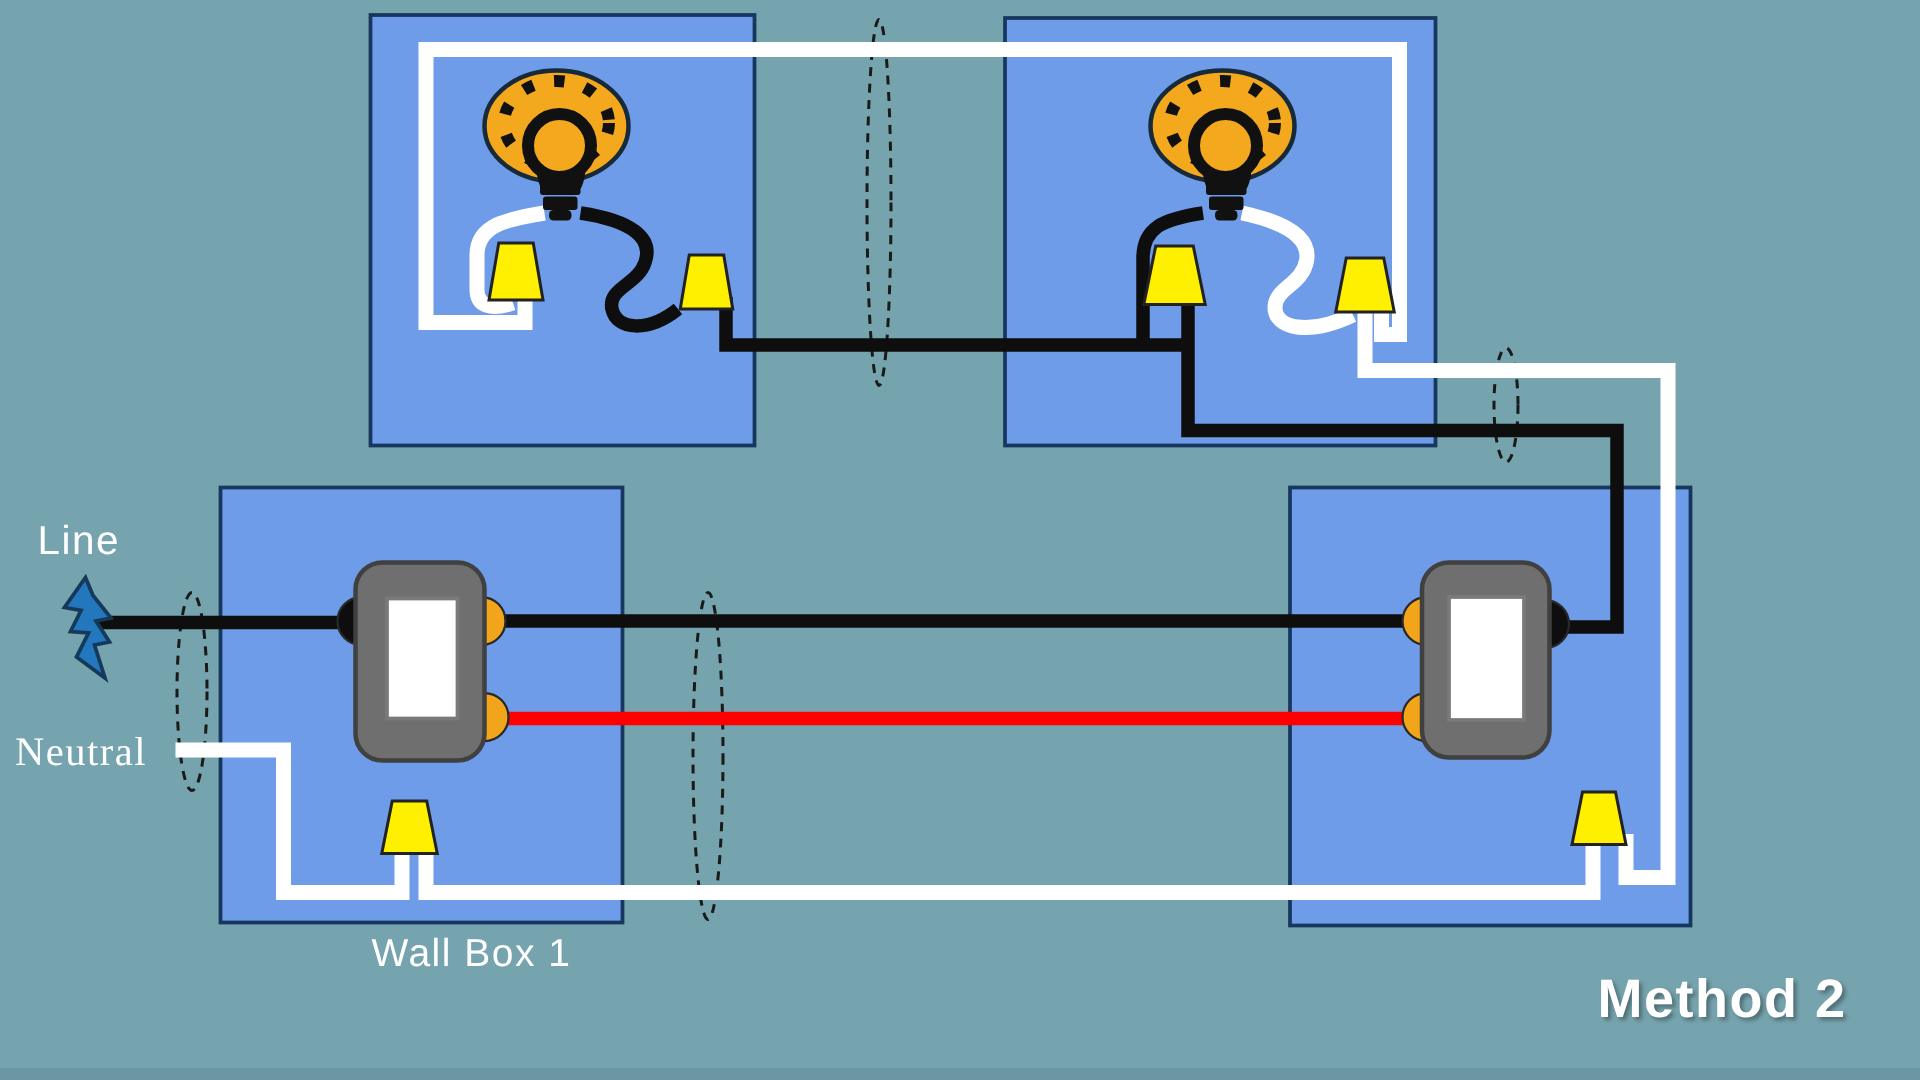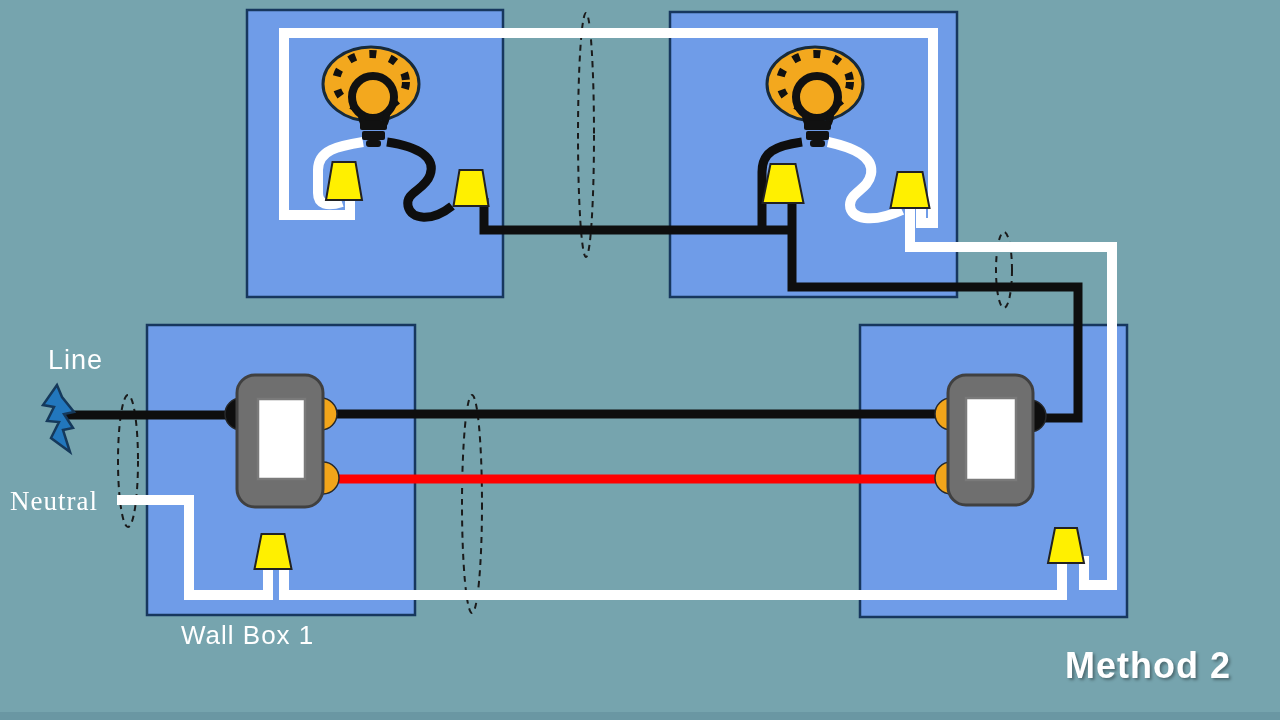--- a/index.html
+++ b/index.html
@@ -7,21 +7,21 @@
     width:1280px;height:720px;position:relative;overflow:hidden;
     background:var(--background,#76a4ae);
     font-family:"Liberation Sans", sans-serif;
   }
   .stage{position:absolute;inset:0;}
   svg{position:absolute;left:0;top:0;}
   .lbl{
     position:absolute;color:var(--label_text,#fff);
     font-size:27px;letter-spacing:1px;white-space:nowrap;
   }
-  .lbl-center{text-align:left;width:200px;font-size:26px;}
+  .lbl-center{text-align:right;width:200px;font-size:26px;}
   .title{
     position:absolute;right:49px;top:645px;
     color:var(--label_text,#fff);font-size:36px;font-weight:bold;letter-spacing:1px;
     text-shadow:2px 2px 3px rgba(0,0,0,.35);
   }
   .bottom-bar{
     position:absolute;left:0;bottom:0;width:1280px;height:8px;
     background:var(--bottom_bar,#6a97a3);
   }
 </style>
@@ -107,19 +107,19 @@
     <circle cx="817" cy="97" r="21" fill="var(--bulb_orange)" stroke="var(--bulb_outline)" stroke-width="8"></circle>
     <path d="M 805,112 Q 806,122 808,124 L 828,124 Q 830,122 831,112" fill="none" stroke="var(--bulb_outline)" stroke-width="7"></path>
     <rect x="804" y="121" width="27" height="9" rx="2" fill="var(--bulb_outline)"></rect>
     <rect x="806" y="131" width="23" height="9" rx="2" fill="var(--bulb_outline)"></rect>
     <rect x="810" y="140" width="15" height="7" rx="3" fill="var(--bulb_outline)"></rect>
   </g>
 
   <polygon points="57,385 43,405 54,407 47,421 59,422 51,438 70,452 63,430 73,428 64,414 74,412 62,397" fill="var(--bolt_blue)" stroke="var(--bolt_outline)" stroke-width="2.5"></polygon>
 </svg>
 
-  <div class="lbl" style="left:48px;top:345px;">Line</div>
+  <div class="lbl" style="left:25px;top:345px;">Line</div>
   <div class="lbl" style="left:10px;top:486px;font-family:Liberation Serif, serif;">Neutral</div>
   <div class="lbl lbl-center" style="left:181px;top:620px;">Wall Box 1</div>
   <div class="title">Method 2</div>
 
   <div class="bottom-bar"></div>
 </div>
 
 </body></html>

